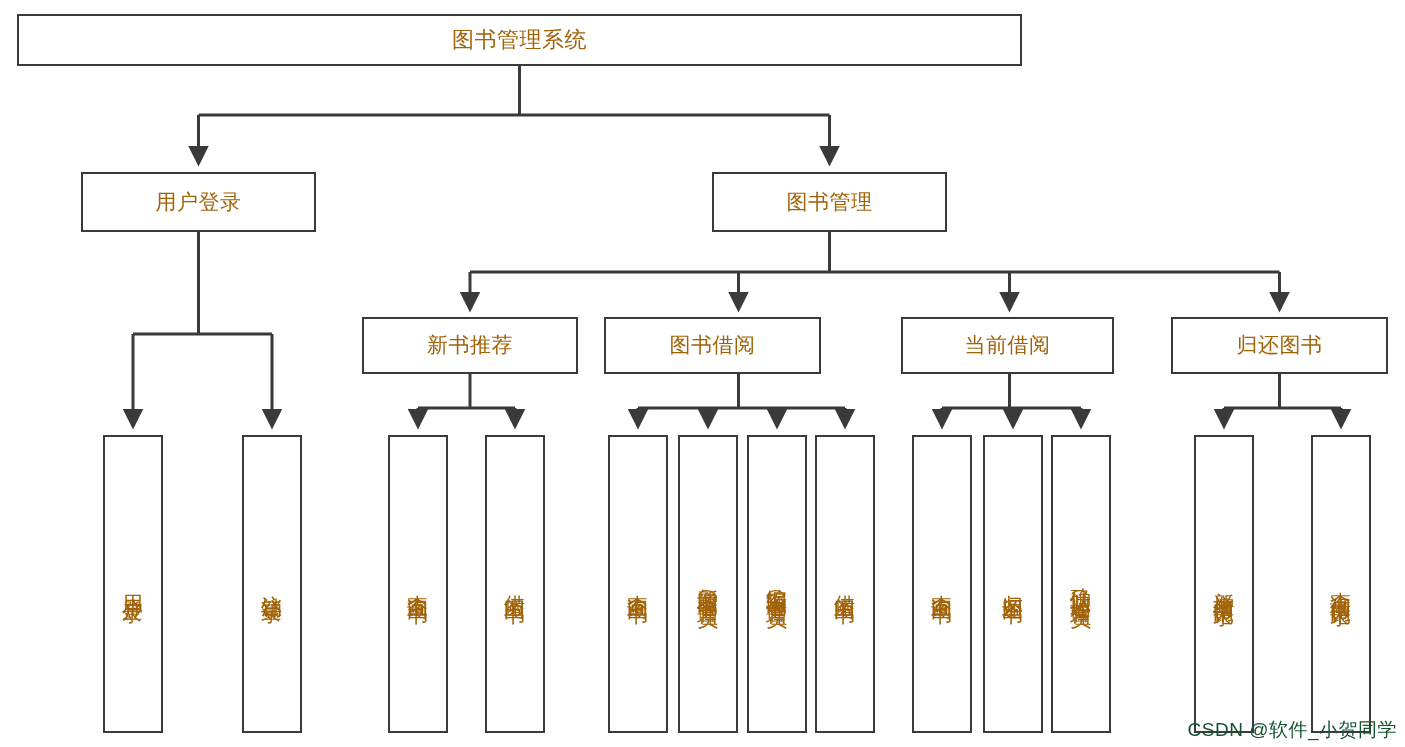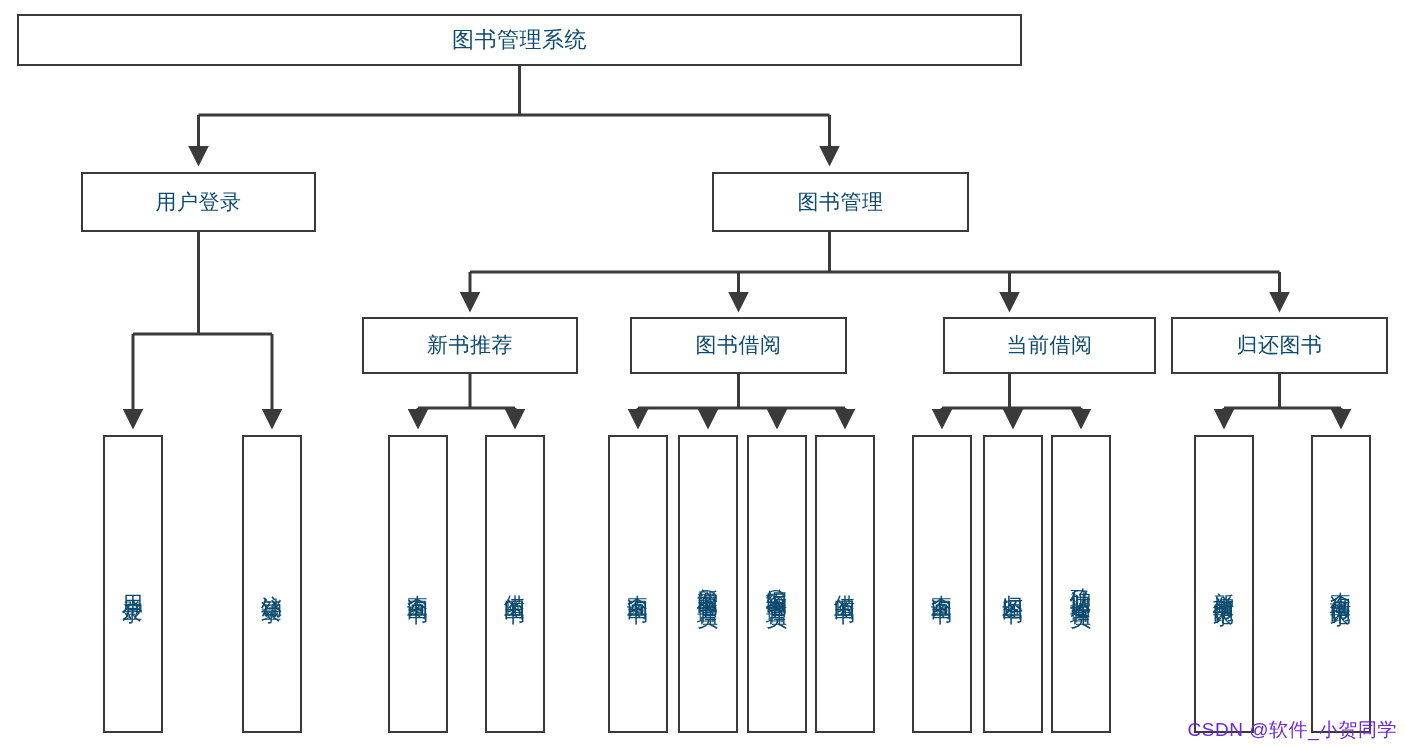--- a/index.html
+++ b/index.html
@@ -27,21 +27,21 @@
     pointer-events: none;
   }
   .node {
     position: absolute;
     box-sizing: border-box;
     border: 2.5px solid #3a3a3a;
     background: #ffffff;
     display: flex;
     align-items: center;
     justify-content: center;
-    color: #0c4a6e;
+    color: #a16207;
   }
   .node .label {
     font-size: 21px;
     line-height: 1.15;
     letter-spacing: 0.5px;
     white-space: nowrap;
   }
   
   .node.horiz .label {
     writing-mode: horizontal-tb;
@@ -59,21 +59,21 @@
     line-height: 1;
     white-space: nowrap;
   }
   .node.root .label { font-size: 22px; }
 
   #watermark {
     position: absolute;
     right: 8px;
     bottom: 4px;
     font-size: 19px;
-    color: #6d28d9;
+    color: #14532d;
     letter-spacing: 0.5px;
     white-space: nowrap;
     user-select: none;
   }
 </style>
 </head>
 <body>
 
 <div id="canvas">
 
@@ -127,30 +127,30 @@
     </g>
   </svg>
 
   <div id="nodes">
       <div class="node horiz root" style="left: 17px; top: 14px; width: 1005px; height: 52px;">
         <span class="label">图书管理系统</span>
       </div>
       <div class="node horiz" style="left: 81px; top: 172px; width: 235px; height: 60px;">
         <span class="label">用户登录</span>
       </div>
-      <div class="node horiz" style="left: 712px; top: 172px; width: 257px; height: 60px;">
+      <div class="node horiz" style="left: 712px; top: 172px; width: 235px; height: 60px;">
         <span class="label">图书管理</span>
       </div>
       <div class="node horiz" style="left: 362px; top: 317px; width: 216px; height: 57px; justify-content: center;">
         <span class="label">新书推荐</span>
       </div>
-      <div class="node horiz" style="left: 630px; top: 317px; width: 217px; height: 57px;">
+      <div class="node horiz" style="left: 604px; top: 317px; width: 217px; height: 57px;">
         <span class="label">图书借阅</span>
       </div>
-      <div class="node horiz" style="left: 901px; top: 317px; width: 213px; height: 57px; margin-left: 42px;">
+      <div class="node horiz" style="left: 901px; top: 317px; width: 213px; height: 57px;">
         <span class="label">当前借阅</span>
       </div>
       <div class="node horiz" style="left: 1171px; top: 317px; width: 217px; height: 57px;">
         <span class="label">归还图书</span>
       </div>
       <div class="node vert" style="left: 103px; top: 435px; width: 60px; height: 298px;">
         <span class="label">用户登录</span>
       </div>
       <div class="node vert" style="left: 242px; top: 435px; width: 60px; height: 298px;">
         <span class="label">注销登录</span>

